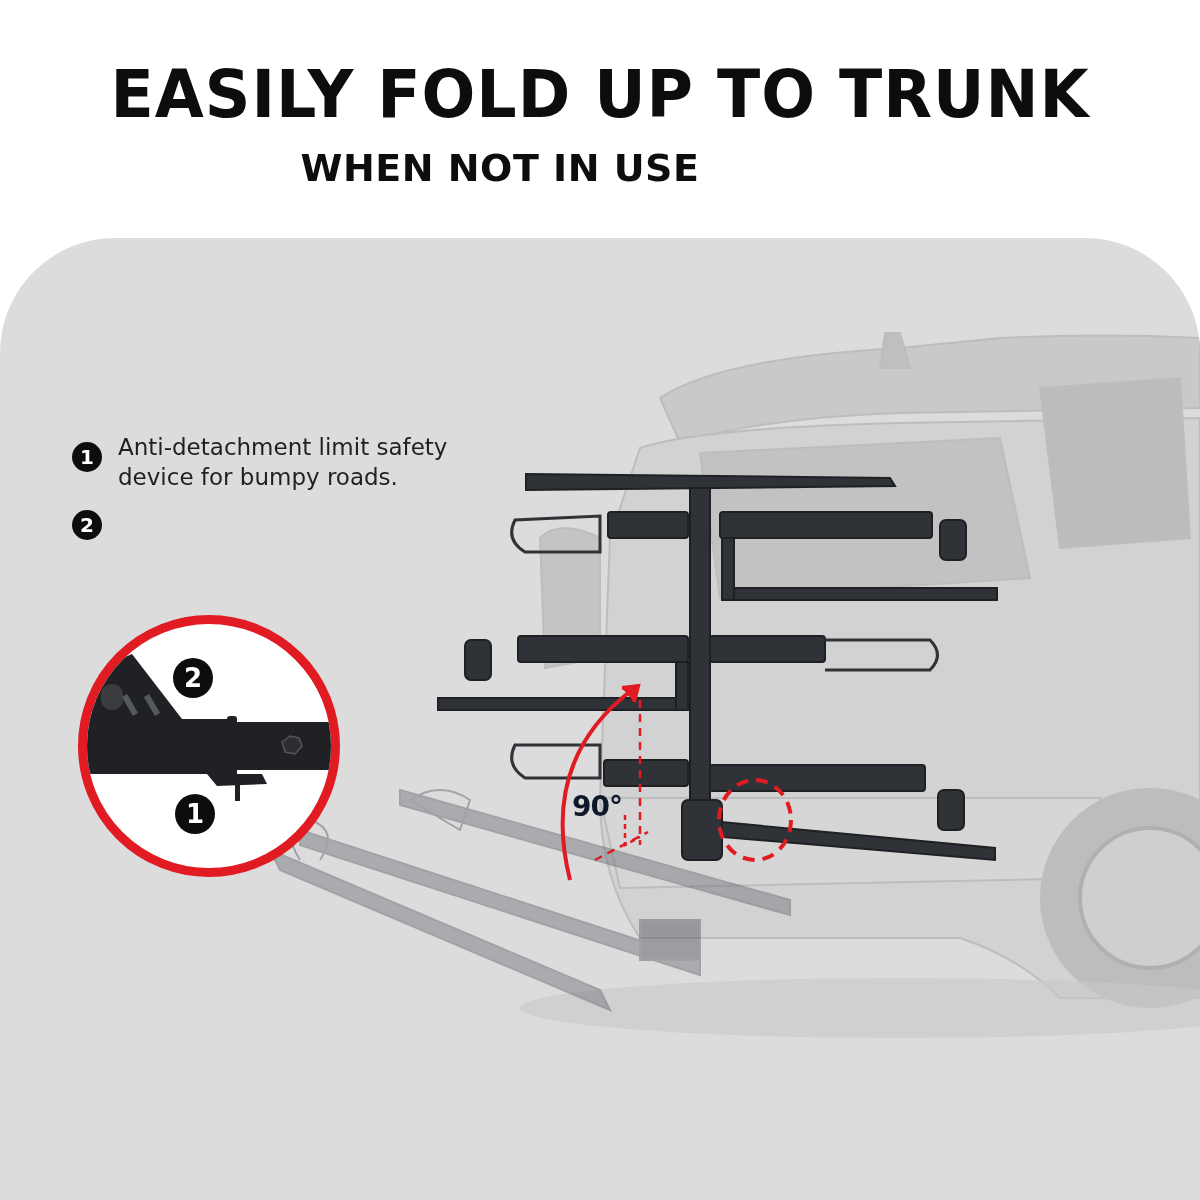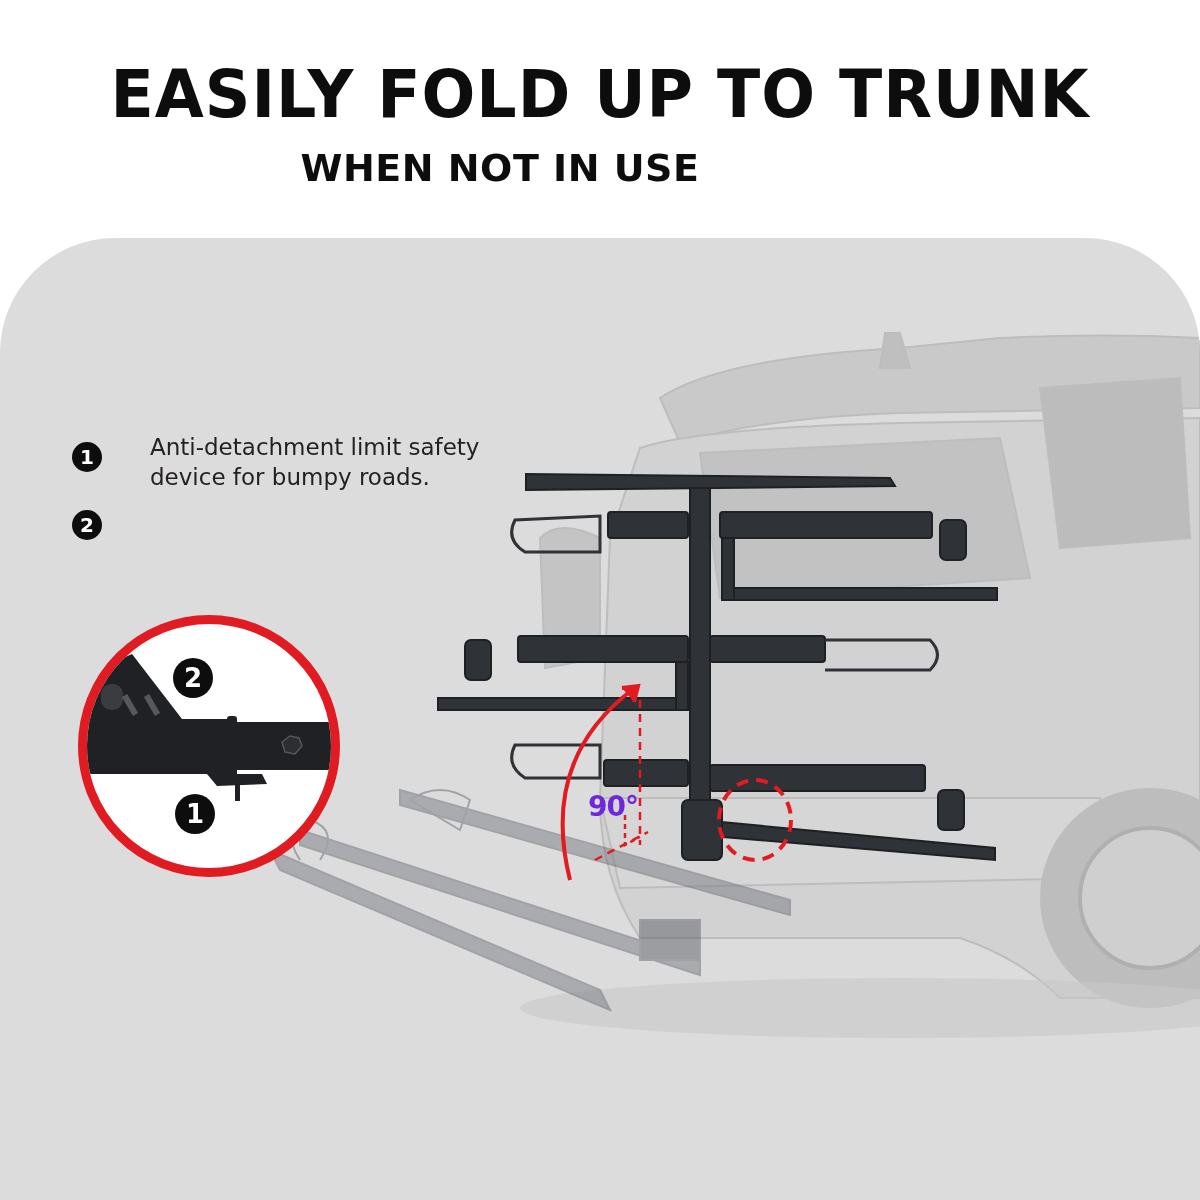--- a/index.html
+++ b/index.html
@@ -30,36 +30,35 @@
   }
   .feature { display: flex; align-items: flex-start; margin-bottom: 8px; }
   .badge {
     flex: 0 0 auto; width: 30px; height: 30px; border-radius: 50%; background: #0d0d0d;
     color: #fff; font-weight: bold; font-size: 20px; line-height: 30px; text-align: center;
     font-family: "DejaVu Sans", sans-serif; margin-right: 16px; margin-top: 10px;
   }
   .feature-text {
     font-family: "DejaVu Sans", sans-serif; font-size: 23px; line-height: 30px; color: #231f20;
     white-space: pre-line;
-    margin-left: 32px;
   }
 
   .zoom-circle {
     position: absolute; left: 78px; top: 615px; width: 262px; height: 262px;
     border-radius: 50%; border: 9px solid #e01b22; background: #ffffff; overflow: hidden;
   }
   .zoom-badge {
     position: absolute; width: 40px; height: 40px; border-radius: 50%; background: #0d0d0d;
     color: #fff; font-weight: bold; font-size: 26px; line-height: 40px; text-align: center;
     font-family: "DejaVu Sans", sans-serif;
   }
 
   .angle-label {
-    position: absolute; left: 588px; top: 790px; font-family: "DejaVu Sans", sans-serif;
-    font-weight: bold; font-size: 28px; color: #6d28d9; letter-spacing: -1px;
+    position: absolute; left: 572px; top: 790px; font-family: "DejaVu Sans", sans-serif;
+    font-weight: bold; font-size: 28px; color: #0f172a; letter-spacing: -1px;
   }
 
   .overlay { position: absolute; left: 0; top: 0; width: 1200px; height: 1200px; pointer-events: none; }
 </style>
 </head>
 <body>
 
 <div class="headline">EASILY FOLD UP TO TRUNK</div>
 <div class="subheadline">WHEN NOT IN USE</div>
 

